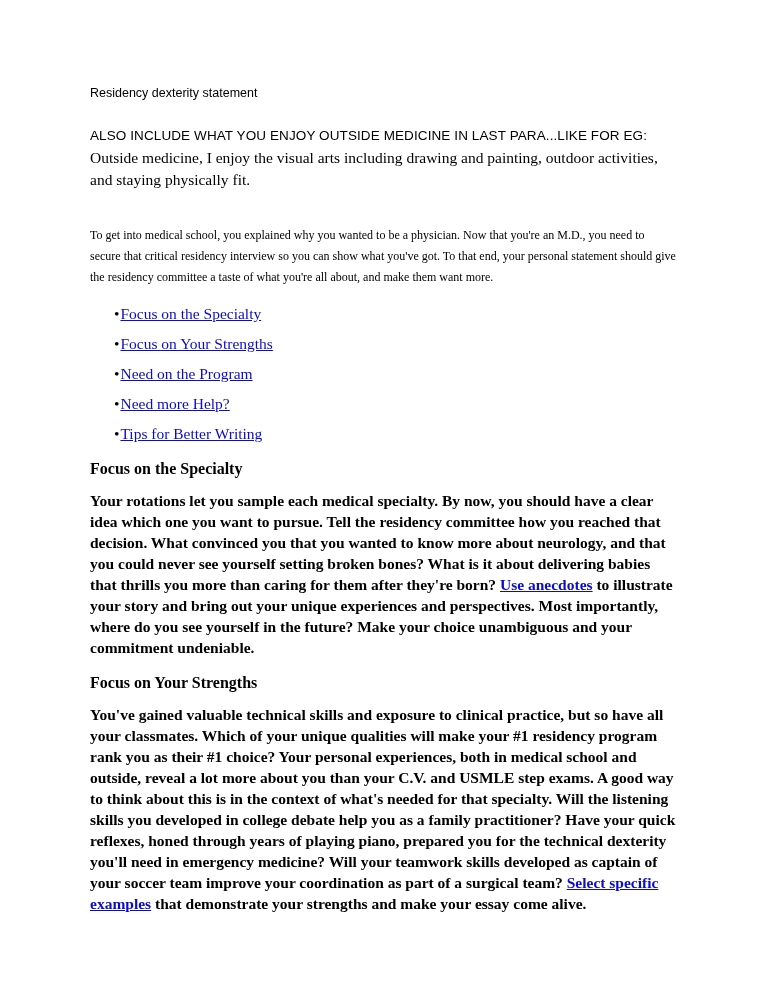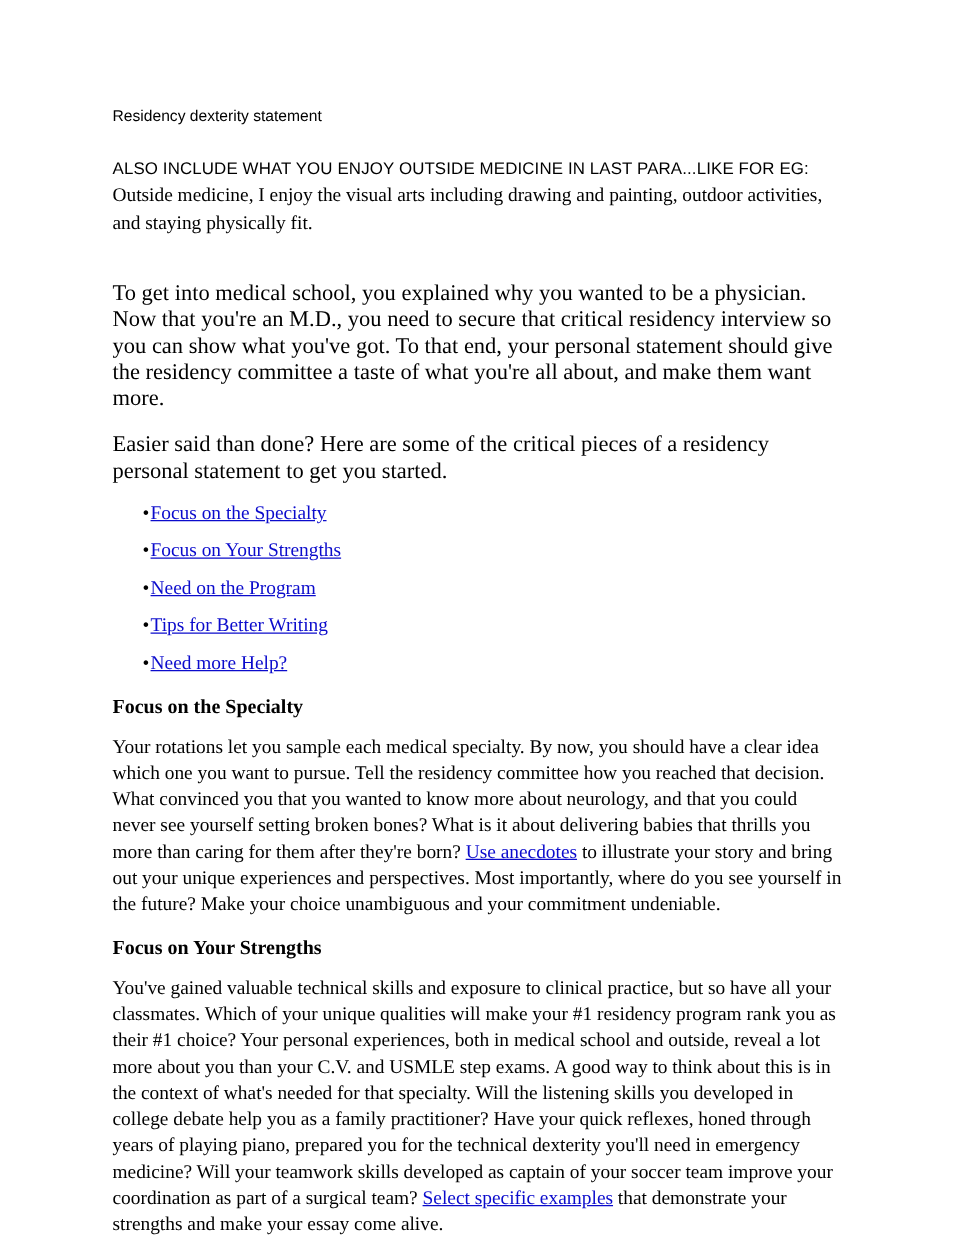--- a/index.html
+++ b/index.html
@@ -28,21 +28,21 @@
     line-height:22px;
     margin-bottom:34px;
   }
   .note-caps{
     font-family:Liberation Sans, sans-serif;
     font-size:13.5px;
     letter-spacing:0.1px;
     text-align:right;
   }
   .body-para{
-    font-size:18px;
+    font-size:12px;
     line-height:21px;
     margin-bottom:14px;
   }
   .intro-gap{
     margin-bottom:16px;
   }
   .toc-list{
     list-style:none;
     margin:4px 0 8px 24px;
   }
@@ -63,52 +63,52 @@
   }
   .section-heading{
     font-size:16px;
     font-weight:bold;
     margin:16px 0 12px 0;
   }
   .section-para{
     font-size:15.5px;
     line-height:21px;
     margin-bottom:14px;
+    font-weight:bold;
   }
 </style>
 </head>
 <body>
 
 <div class="page">
 
   <div class="doc-header">Residency dexterity statement</div>
 
   <p class="note-para">
     <span class="note-caps">ALSO INCLUDE WHAT YOU ENJOY OUTSIDE MEDICINE IN LAST PARA...LIKE FOR EG:</span><span> Outside medicine, I enjoy the visual arts including drawing and painting, outdoor activities, and staying physically fit.</span>
   </p>
 
   <p class="body-para intro-gap">To get into medical school, you explained why you wanted to be a physician. Now that you're an M.D., you need to secure that critical residency interview so you can show what you've got. To that end, your personal statement should give the residency committee a taste of what you're all about, and make them want more.</p>
 
-  <p class="body-para">Easier said than done? Here are some of the critical pieces of a residency personal statement to get you started.</p>
 
   <ul class="toc-list">
     <li class="toc-item">
       <span class="bullet"></span><a class="doc-link" href="#">Focus on the Specialty</a>
     </li>
     <li class="toc-item">
       <span class="bullet"></span><a class="doc-link" href="#">Focus on Your Strengths</a>
     </li>
     <li class="toc-item">
       <span class="bullet"></span><a class="doc-link" href="#">Need on the Program</a>
     </li>
     <li class="toc-item">
-      <span class="bullet"></span><a class="doc-link" href="#">Tips for Better Writing</a>
+      <span class="bullet"></span><a class="doc-link" href="#">Need more Help?</a>
     </li>
     <li class="toc-item">
-      <span class="bullet"></span><a class="doc-link" href="#">Need more Help?</a>
+      <span class="bullet"></span><a class="doc-link" href="#">Tips for Better Writing</a>
     </li>
   </ul>
 
   <h2 class="section-heading">Focus on the Specialty</h2>
 
   <p class="section-para">
     <span>Your rotations let you sample each medical specialty. By now, you should have a clear idea which one you want to pursue. Tell the residency committee how you reached that decision. What convinced you that you wanted to know more about neurology, and that you could never see yourself setting broken bones? What is it about delivering babies that thrills you more than caring for them after they're born? </span><a class="doc-link" href="#">Use anecdotes</a><span> to illustrate your story and bring out your unique experiences and perspectives. Most importantly, where do you see yourself in the future? Make your choice unambiguous and your commitment undeniable.</span>
   </p>
 
   <h2 class="section-heading">Focus on Your Strengths</h2>

